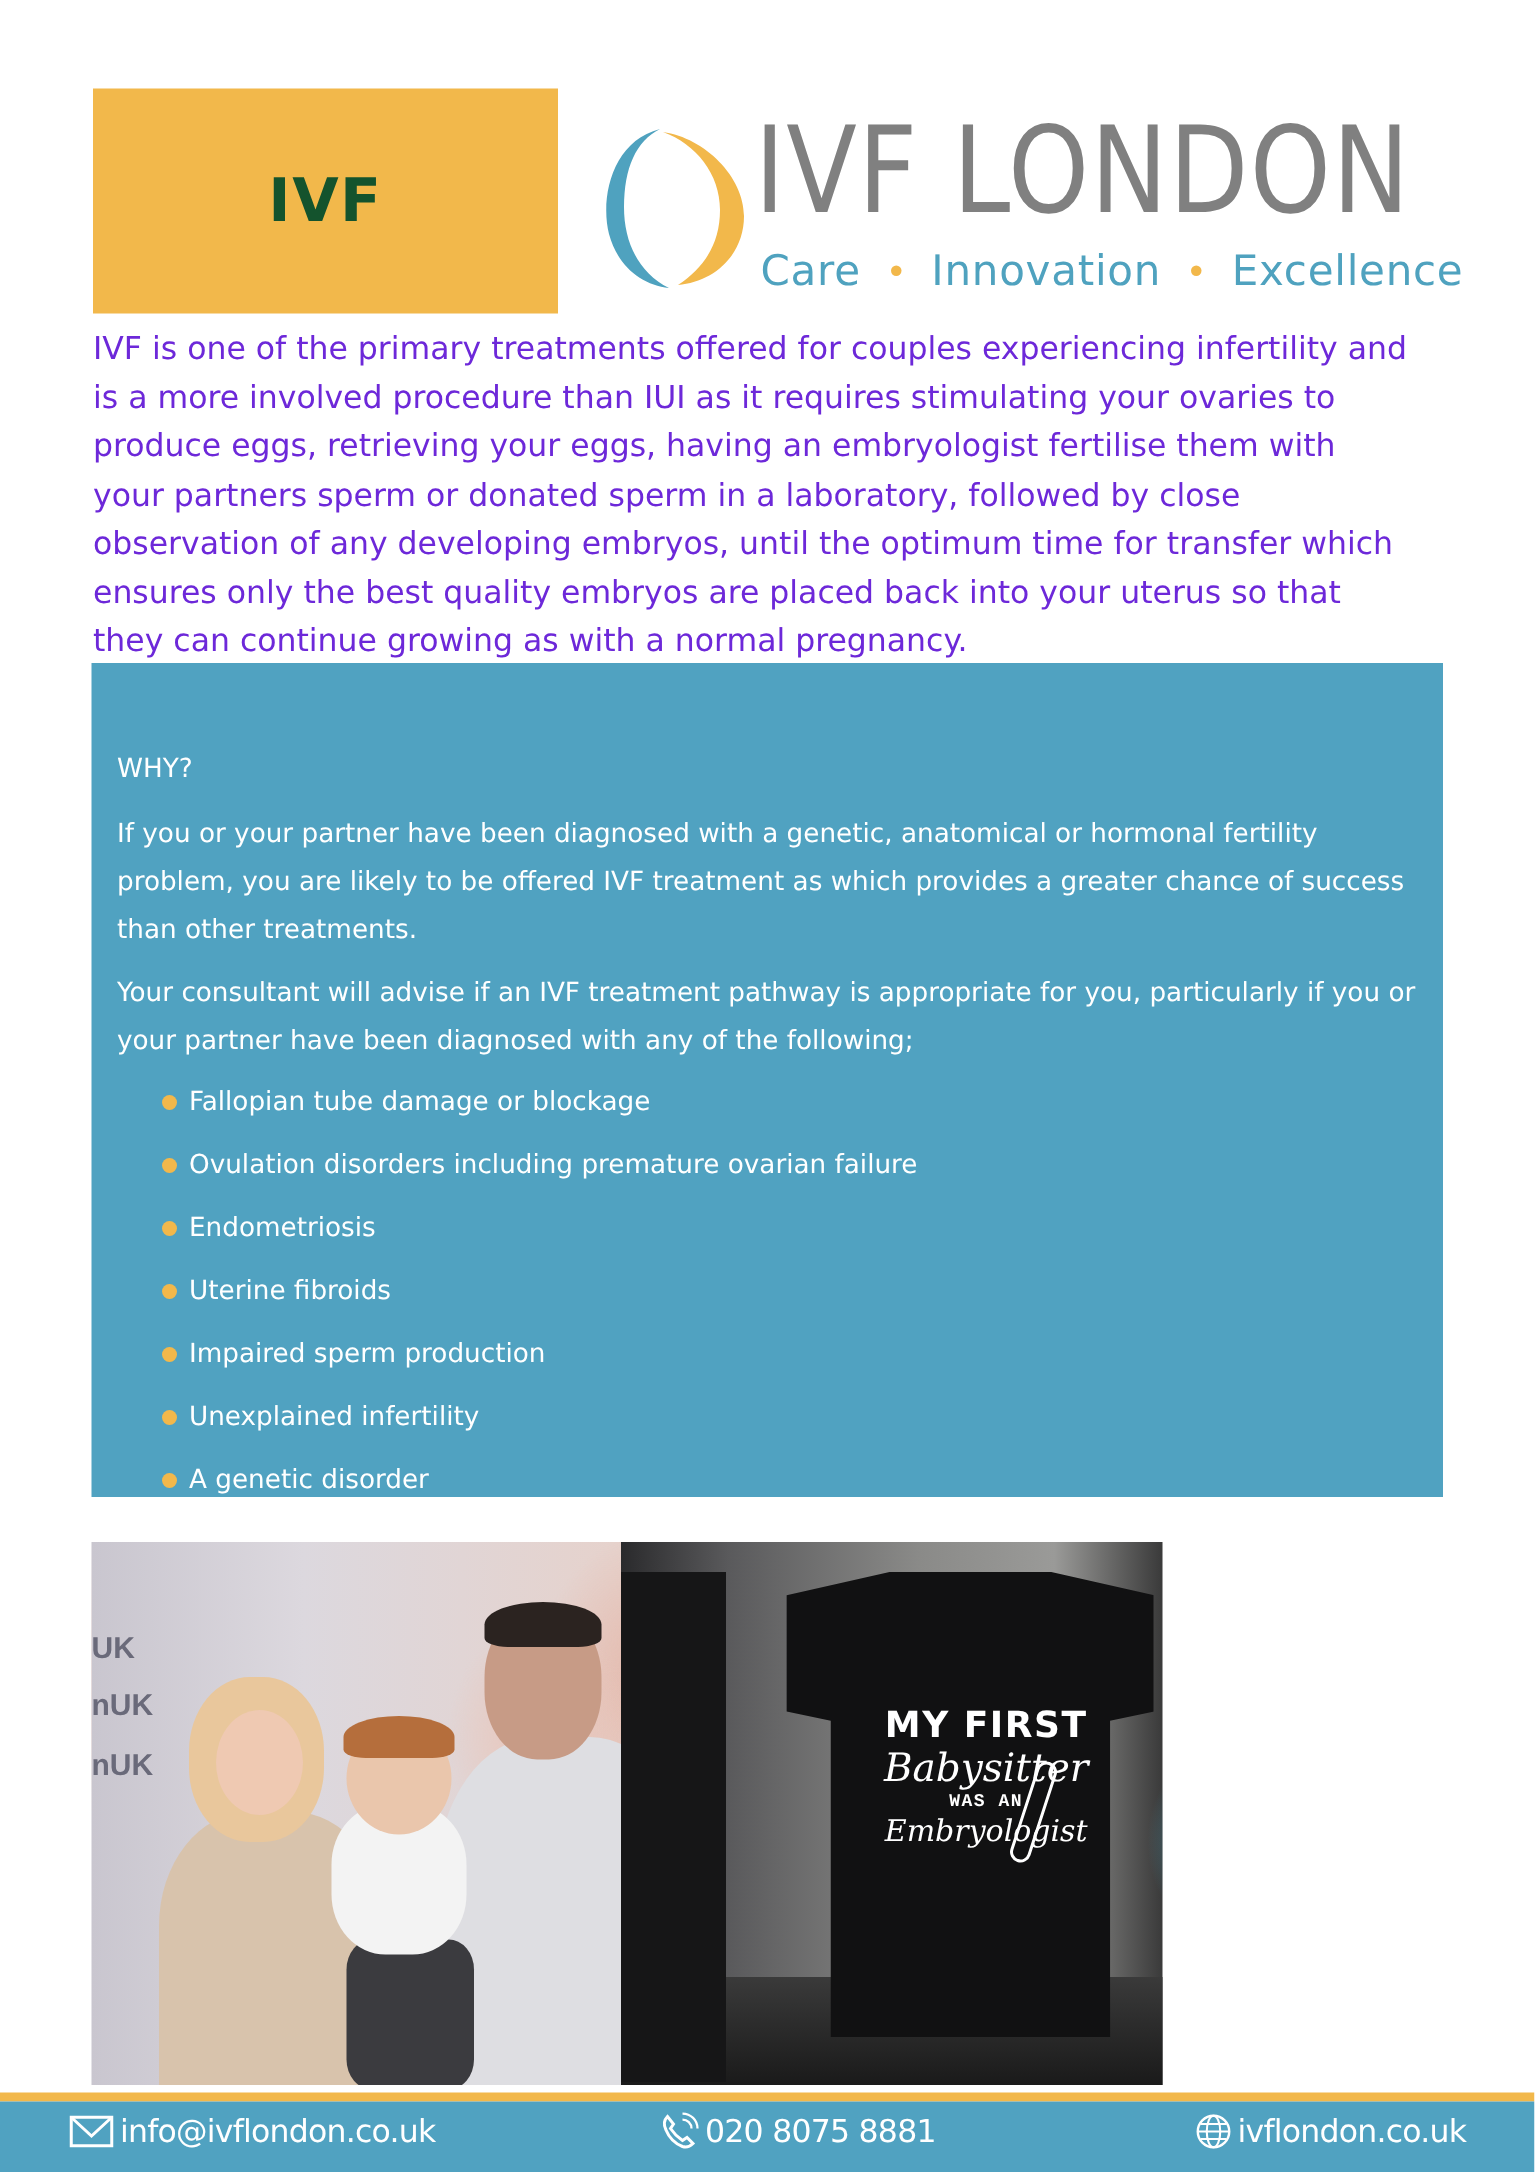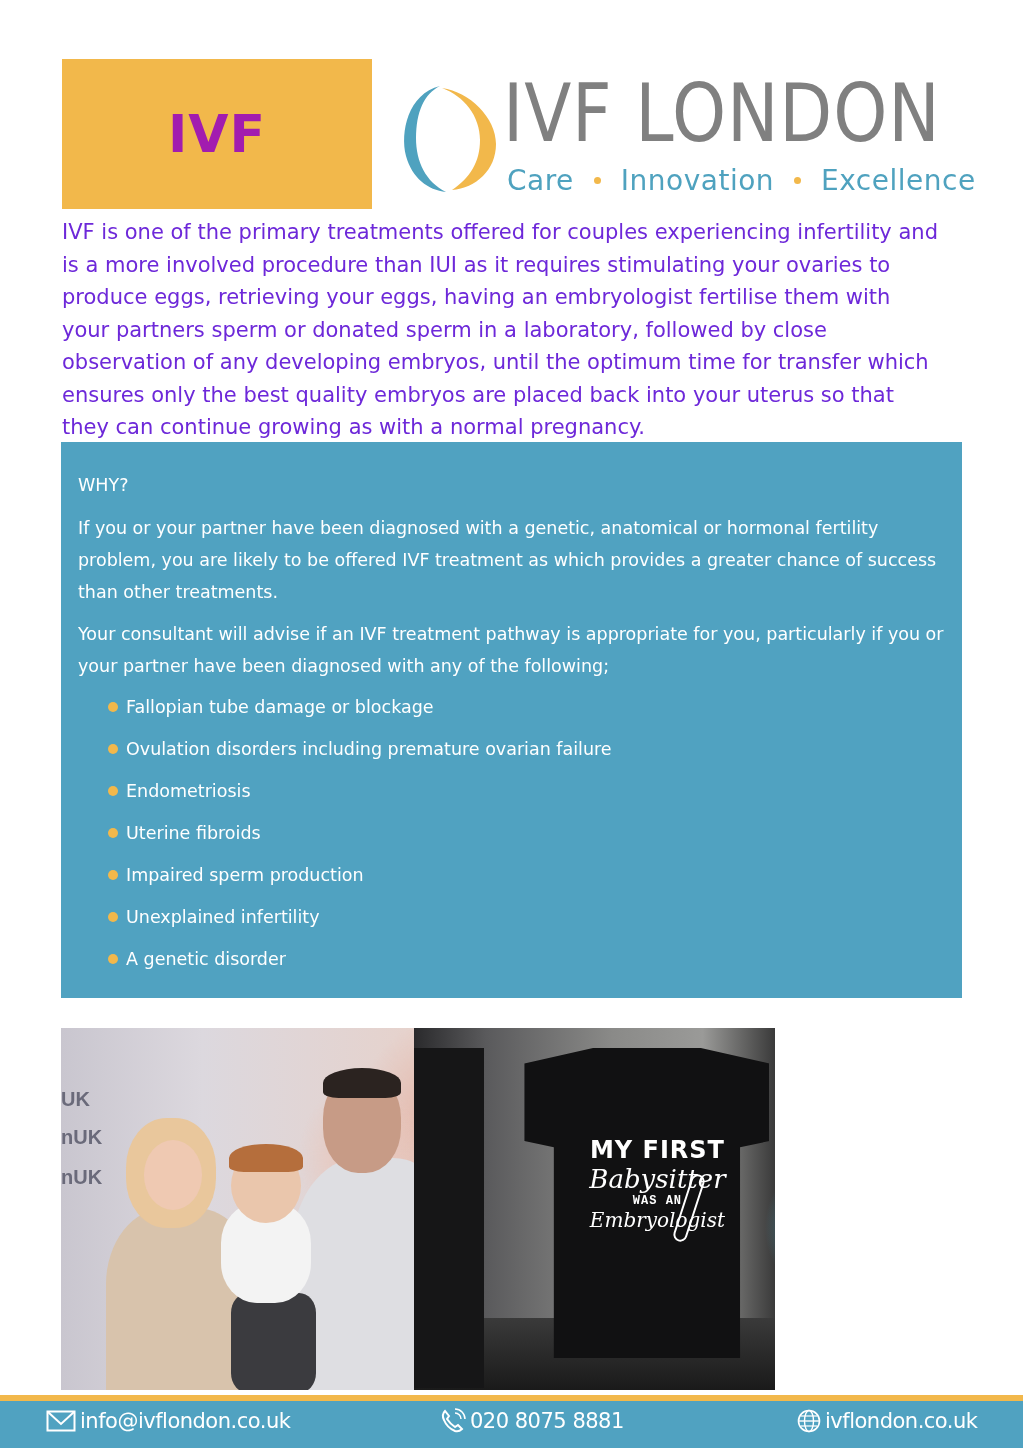--- a/index.html
+++ b/index.html
@@ -3,21 +3,21 @@
   <meta charset="utf-8">
   <style>
     * { box-sizing: border-box; margin: 0; padding: 0; }
     html, body { width: 1023px; height: 1448px; background: #ffffff; overflow: hidden; }
     body { position: relative; font-family: "DejaVu Sans", sans-serif; color: #1f1f1f; }
 
     .title-box {
       position: absolute; left: 62px; top: 59px; width: 310px; height: 150px;
       background: #f2b84b; display: flex; align-items: center; justify-content: center;
     }
-    .title-box span { color: #a21caf; font-size: 52px; font-weight: bold; letter-spacing: 1px; }
+    .title-box span { color: #14532d; font-size: 40px; font-weight: bold; letter-spacing: 1px; }
 
     .logo { position: absolute; left: 400px; top: 80px; width: 565px; height: 120px; }
     .logo svg.mark { position: absolute; left: 0; top: 2px; }
     .logo .wordmark {
       position: absolute; left: 103px; top: -6px;
       font-family: "DejaVu Sans", sans-serif; font-size: 80px; font-weight: normal;
       color: #808080; letter-spacing: 1px; white-space: nowrap; line-height: 1;
       transform: scaleX(0.86); transform-origin: left top;
     }
     .logo .tagline {
@@ -31,21 +31,21 @@
 
     .intro {
       position: absolute; left: 62px; top: 216px; width: 880px;
       font-size: 21px; line-height: 32.5px; color: #6d28d9;
     }
 
     .why-panel {
       position: absolute; left: 61px; top: 442px; width: 901px; height: 556px;
       background: #50a2c1; color: #ffffff; padding: 28px 16px 0 17px;
     }
-    .why-panel .heading { font-size: 17.5px; line-height: 30px; margin-bottom: 12px; }
+    .why-panel .heading { font-size: 17.5px; line-height: 30px; margin-bottom: 12px; margin-top: 28px; }
     .why-panel p { font-size: 17.5px; line-height: 32px; margin-bottom: 10px; }
     .why-panel ul { list-style: none; margin-top: 6px; padding-left: 30px; }
     .why-panel li {
       font-size: 17.5px; line-height: 30px; margin-bottom: 12px;
       display: flex; align-items: center;
     }
     .why-panel li .bullet {
       width: 10px; height: 10px; border-radius: 50%; background: #f2b84b;
       margin-right: 8px; flex: 0 0 auto;
     }

